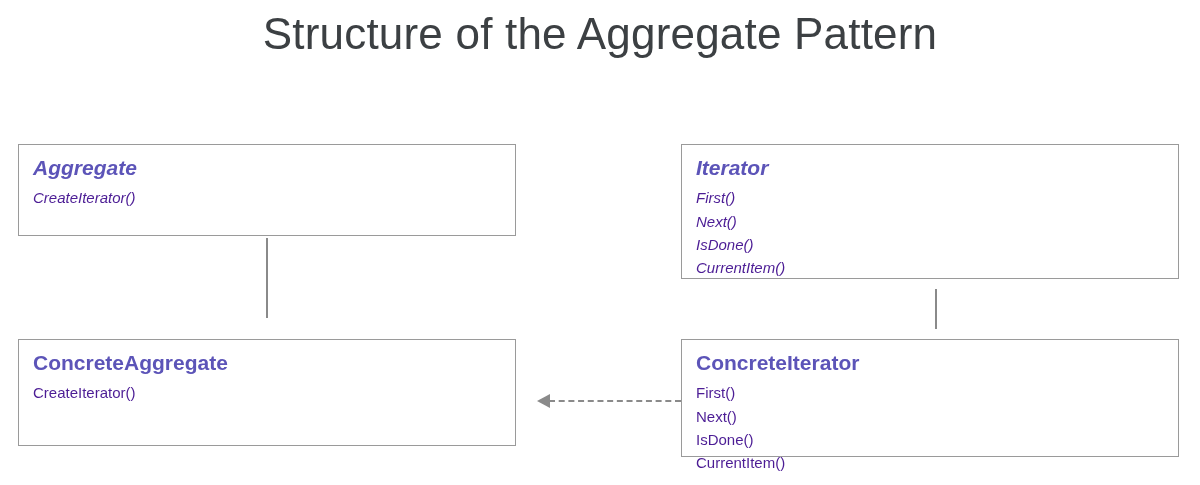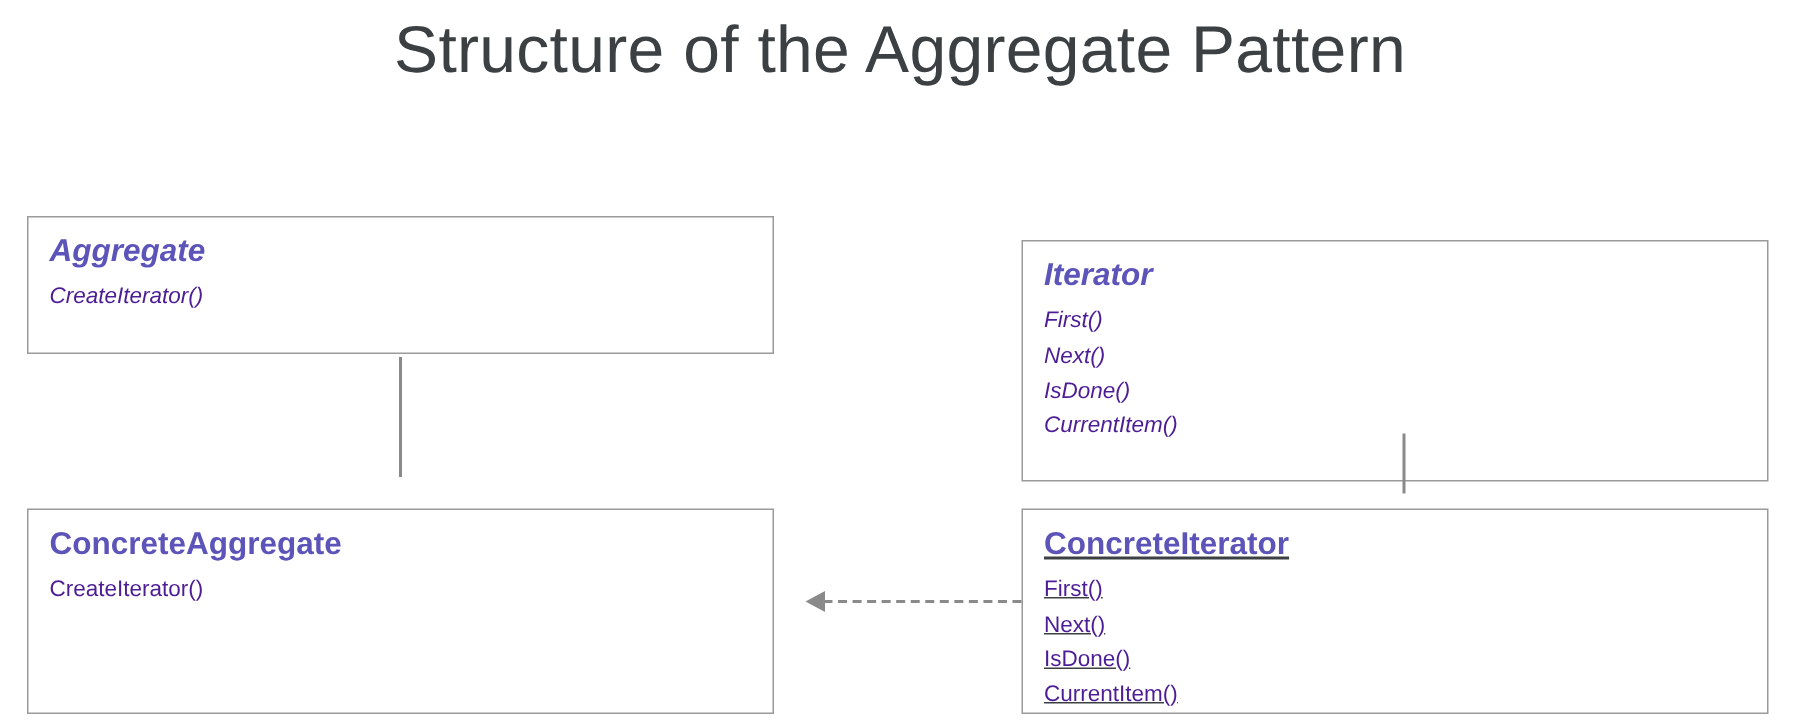--- a/index.html
+++ b/index.html
@@ -62,34 +62,33 @@
   #box-aggregate {
     left: 18px;
     top: 144px;
     width: 498px;
     height: 92px;
   }
   #box-concrete-aggregate {
     left: 18px;
     top: 339px;
     width: 498px;
-    height: 137px;
+    height: 107px;
   }
   #box-iterator {
     left: 681px;
-    top: 160px;
+    top: 144px;
     width: 498px;
-    height: 161px;
+    height: 135px;
   }
   #box-concrete-iterator {
     left: 681px;
     top: 339px;
     width: 498px;
-    height: 137px;
-    text-decoration: underline;
+    height: 118px;
   }
 
   
   .v-line {
     position: absolute;
     width: 0;
     border-left: 2px solid #8a8a8a;
   }
   #line-aggregate {
     left: 266px;

